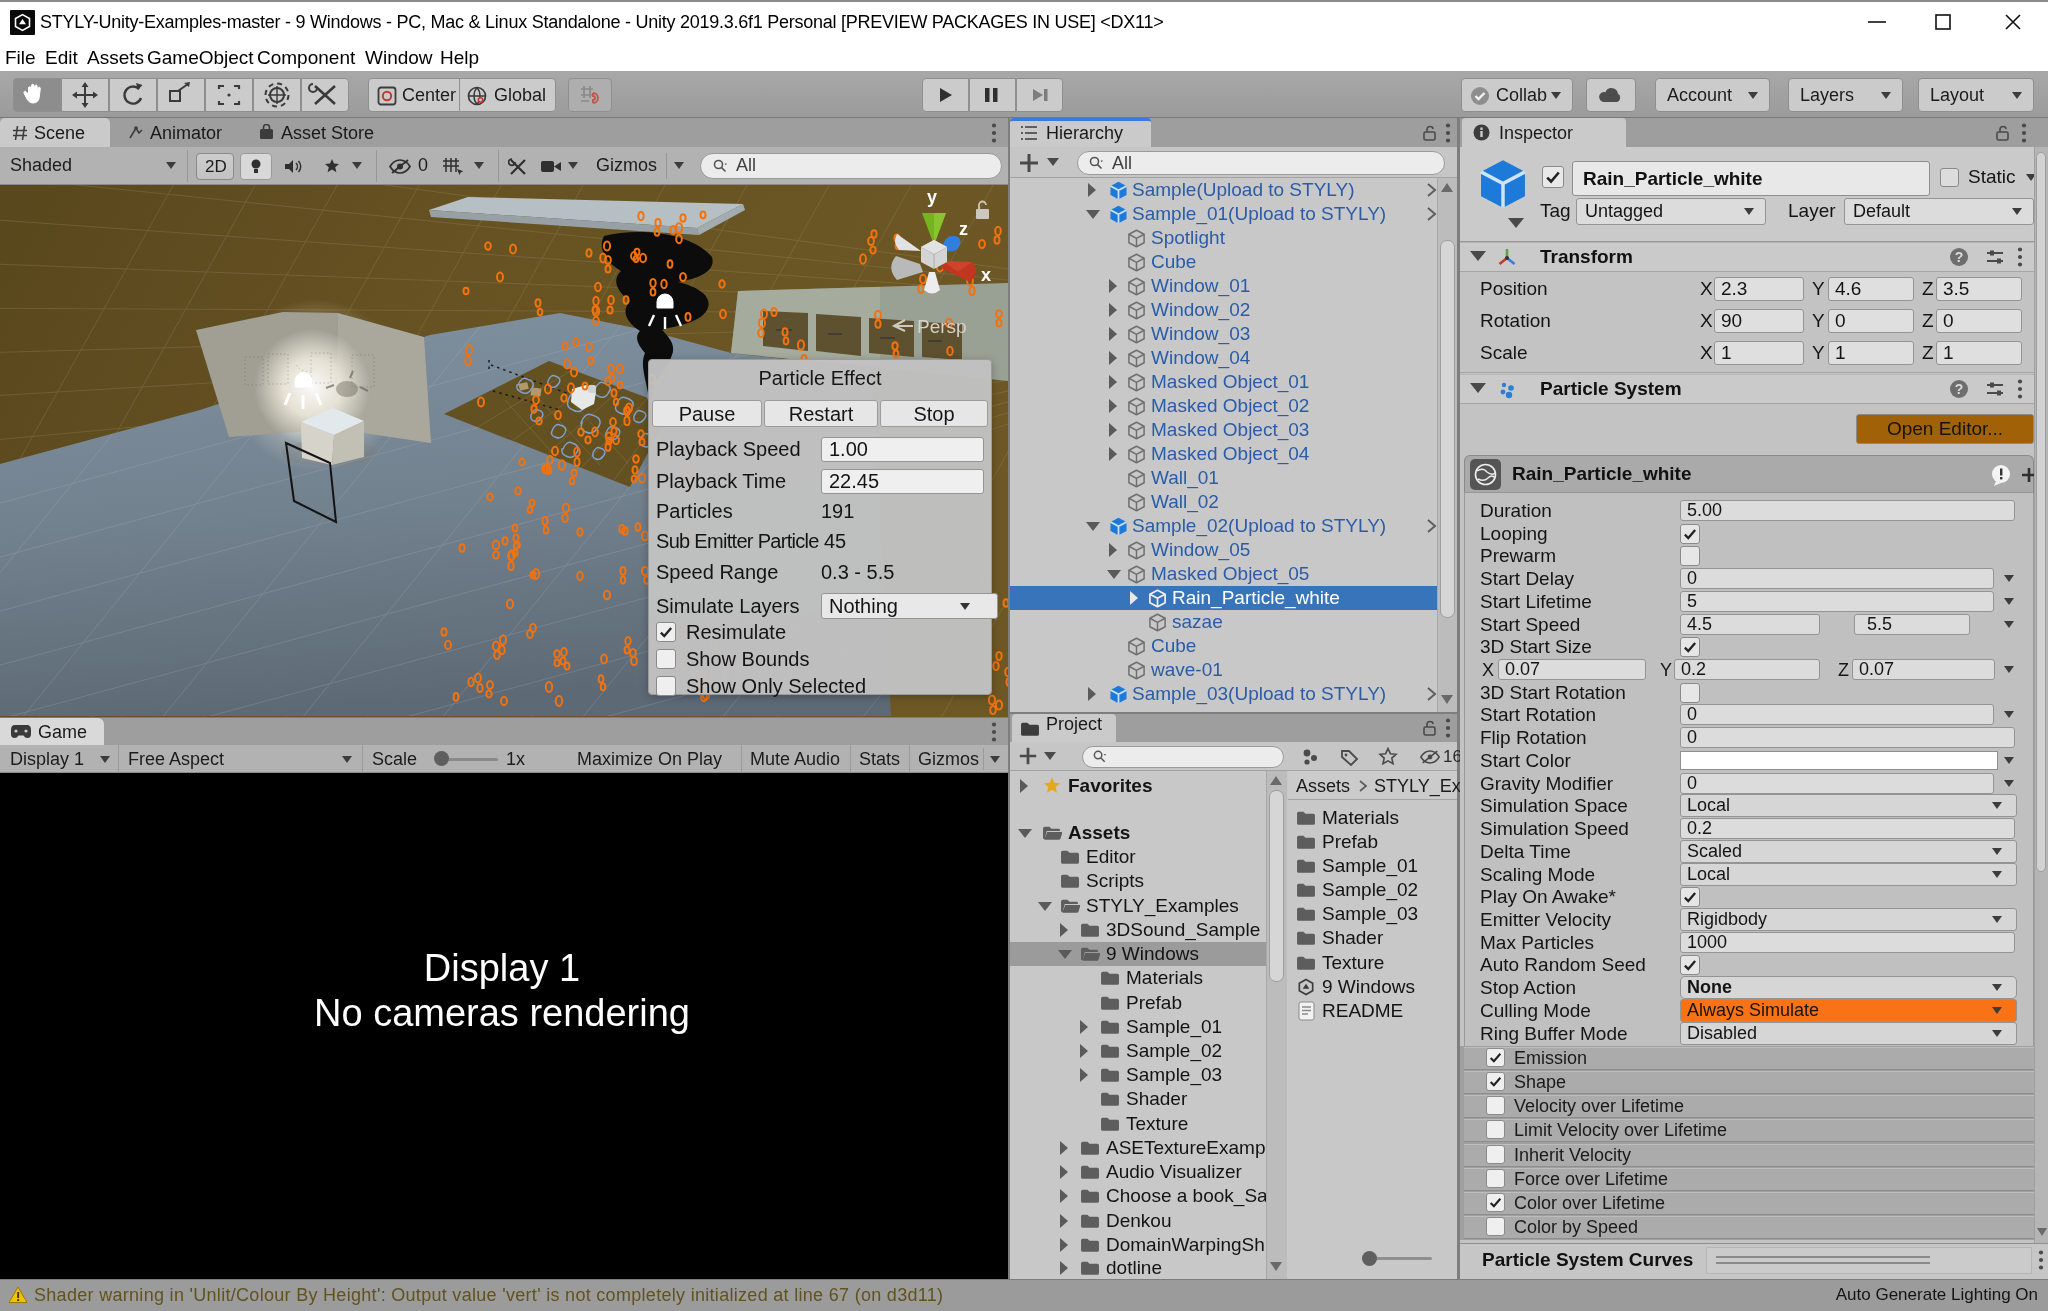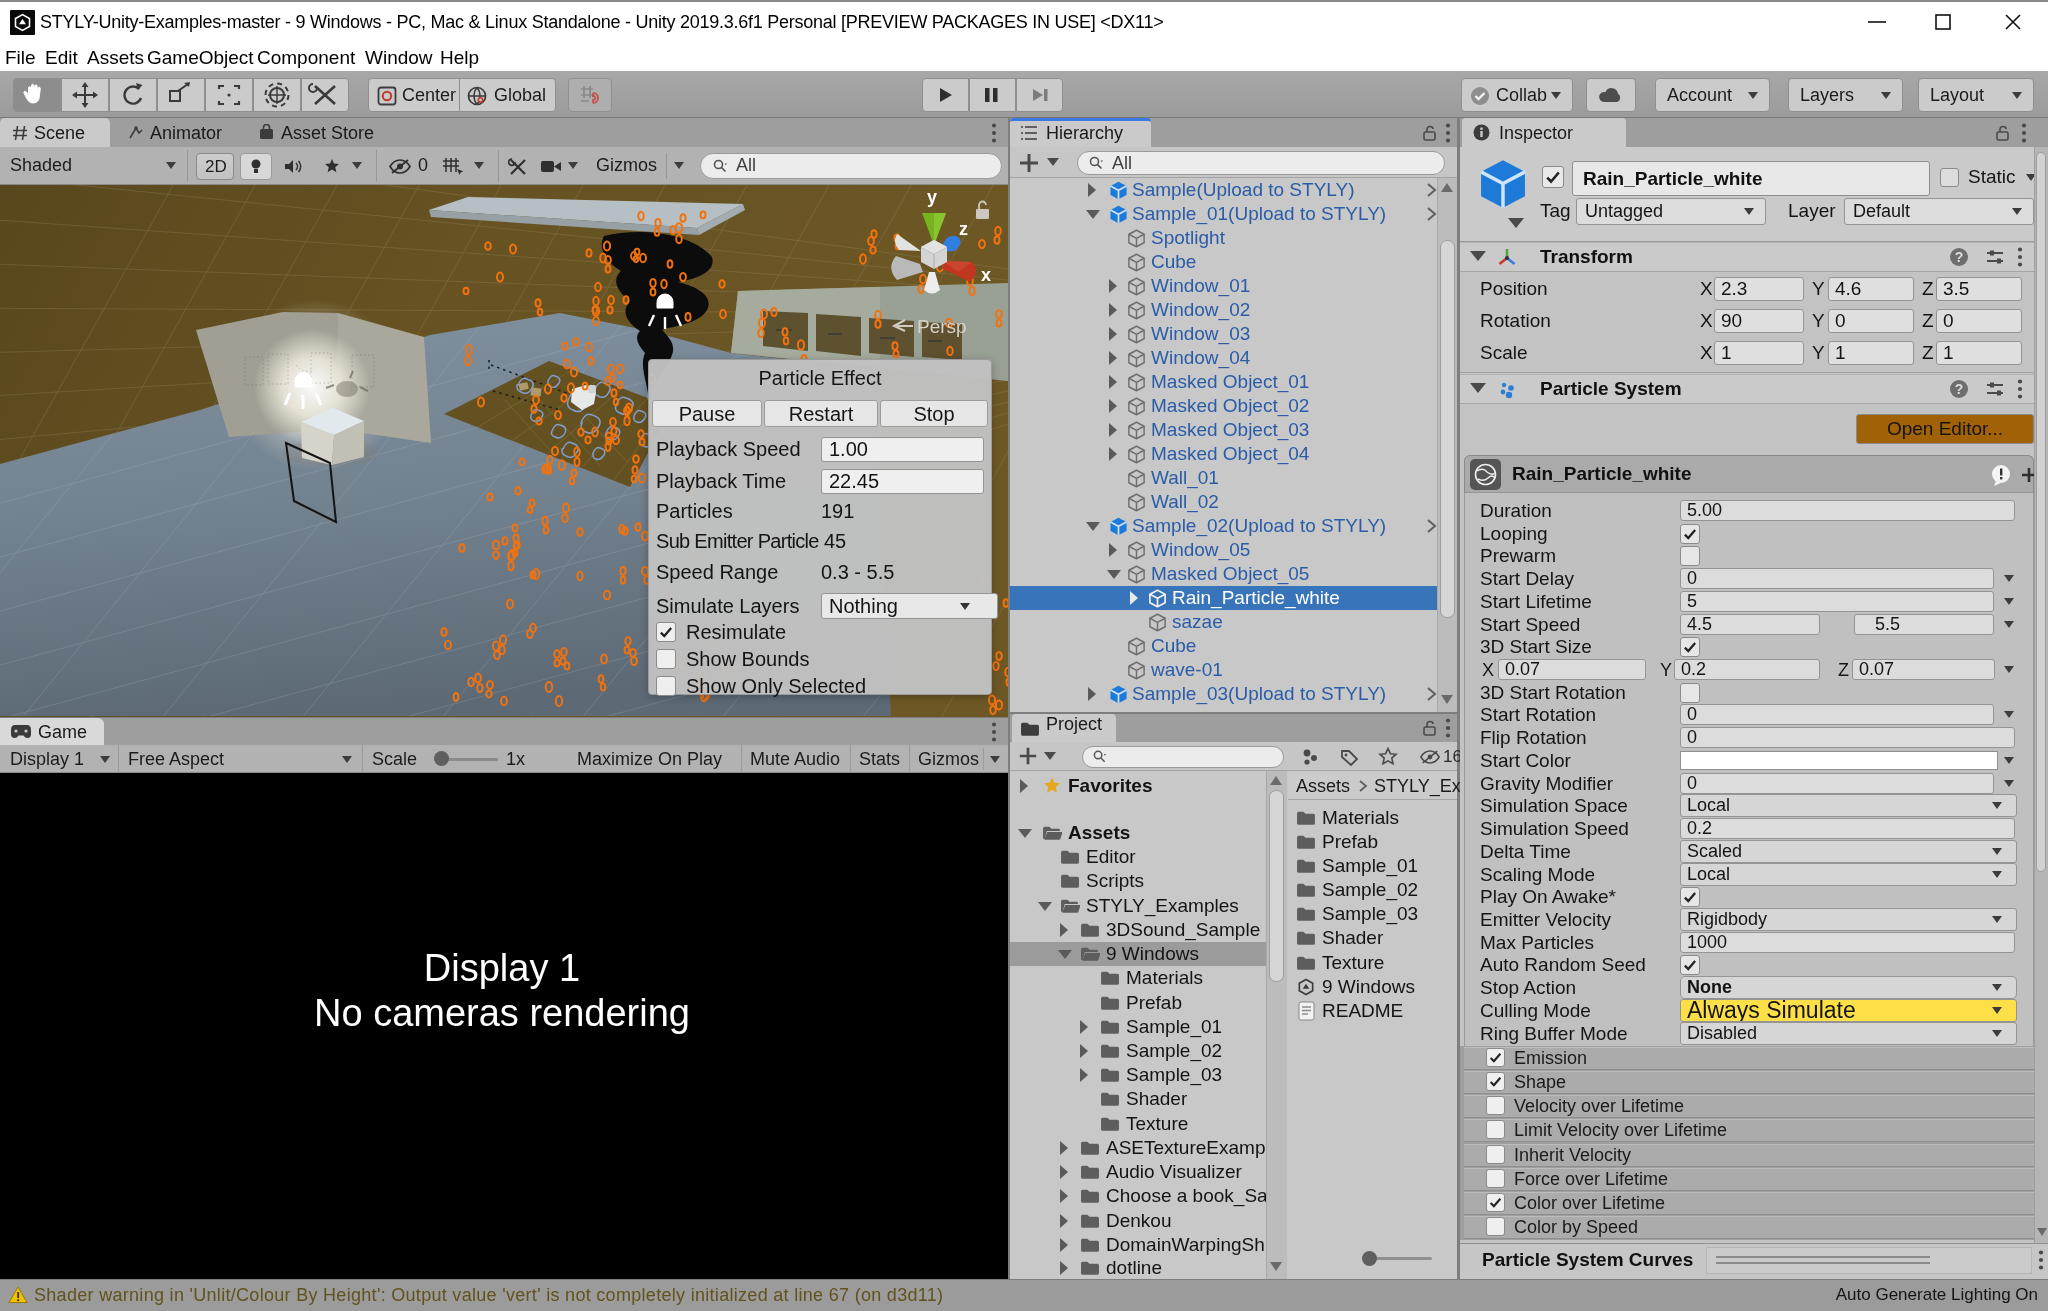--- a/index.html
+++ b/index.html
@@ -1165,21 +1165,21 @@
 <div style="left:1480px;top:542px;height:28px;line-height:28px;font-size:19px;color:#151515;font-weight:400;white-space:nowrap;">Prewarm</div>
 <div style="left:1680px;top:546px;width:20px;height:20px;background:#e6e6e6;border:1px solid #8a8a8a;border-radius:3px;"></div>
 <div style="left:1480px;top:565px;height:28px;line-height:28px;font-size:19px;color:#151515;font-weight:400;white-space:nowrap;">Start Delay</div>
 <div style="left:1680px;top:568px;width:314px;height:21px;background:#dcdcdc;border:1px solid #949494;border-radius:3px;font-size:18px;color:#141414;line-height:19px;padding-left:6px;white-space:nowrap;overflow:hidden;font-weight:400;text-align:left;">0</div>
 <div style="left:2004px;top:575px;width:0;height:0;border-top:7px solid #3c3c3c;border-left:5px solid transparent;border-right:5px solid transparent;"></div>
 <div style="left:1480px;top:588px;height:28px;line-height:28px;font-size:19px;color:#151515;font-weight:400;white-space:nowrap;">Start Lifetime</div>
 <div style="left:1680px;top:591px;width:314px;height:21px;background:#dcdcdc;border:1px solid #949494;border-radius:3px;font-size:18px;color:#141414;line-height:19px;padding-left:6px;white-space:nowrap;overflow:hidden;font-weight:400;text-align:left;">5</div>
 <div style="left:2004px;top:598px;width:0;height:0;border-top:7px solid #3c3c3c;border-left:5px solid transparent;border-right:5px solid transparent;"></div>
 <div style="left:1480px;top:611px;height:28px;line-height:28px;font-size:19px;color:#151515;font-weight:400;white-space:nowrap;">Start Speed</div>
 <div style="left:1680px;top:614px;width:140px;height:21px;background:#dcdcdc;border:1px solid #949494;border-radius:3px;font-size:18px;color:#141414;line-height:19px;padding-left:6px;white-space:nowrap;overflow:hidden;font-weight:400;text-align:left;">4.5</div>
-<div style="left:1854px;top:614px;width:140px;height:21px;background:#dcdcdc;border:1px solid #949494;border-radius:3px;font-size:18px;color:#141414;line-height:19px;padding-left:20px;white-space:nowrap;overflow:hidden;font-weight:400;text-align:left;">5.5</div>
+<div style="left:1854px;top:614px;width:116px;height:21px;background:#dcdcdc;border:1px solid #949494;border-radius:3px;font-size:18px;color:#141414;line-height:19px;padding-left:12px;white-space:nowrap;overflow:hidden;font-weight:400;text-align:left;">5.5</div>
 <div style="left:2004px;top:621px;width:0;height:0;border-top:7px solid #3c3c3c;border-left:5px solid transparent;border-right:5px solid transparent;"></div>
 <div style="left:1480px;top:633px;height:28px;line-height:28px;font-size:19px;color:#151515;font-weight:400;white-space:nowrap;">3D Start Size</div>
 <div style="left:1680px;top:637px;width:20px;height:20px;background:#e6e6e6;border:1px solid #8a8a8a;border-radius:3px;"></div>
 <svg style="left:1682px;top:639px" width="16" height="16" viewBox="0 0 14 14">
     <path d="M2.5 7.5 L5.5 10.5 L11.5 3.5" stroke="#222" stroke-width="2" fill="none"></path>
   </svg>
 <div style="left:1482px;top:656px;height:28px;line-height:28px;font-size:18px;color:#151515;font-weight:400;white-space:nowrap;">X</div>
 <div style="left:1498px;top:659px;width:148px;height:21px;background:#dcdcdc;border:1px solid #949494;border-radius:3px;font-size:18px;color:#141414;line-height:19px;padding-left:6px;white-space:nowrap;overflow:hidden;font-weight:400;text-align:left;">0.07</div>
 <div style="left:1660px;top:656px;height:28px;line-height:28px;font-size:18px;color:#151515;font-weight:400;white-space:nowrap;">Y</div>
 <div style="left:1674px;top:659px;width:146px;height:21px;background:#dcdcdc;border:1px solid #949494;border-radius:3px;font-size:18px;color:#141414;line-height:19px;padding-left:6px;white-space:nowrap;overflow:hidden;font-weight:400;text-align:left;">0.2</div>
@@ -1222,21 +1222,21 @@
 <div style="left:1680px;top:932px;width:335px;height:21px;background:#dcdcdc;border:1px solid #949494;border-radius:3px;font-size:18px;color:#141414;line-height:19px;padding-left:6px;white-space:nowrap;overflow:hidden;font-weight:400;text-align:left;">1000</div>
 <div style="left:1480px;top:951px;height:28px;line-height:28px;font-size:19px;color:#151515;font-weight:400;white-space:nowrap;">Auto Random Seed</div>
 <div style="left:1680px;top:955px;width:20px;height:20px;background:#e6e6e6;border:1px solid #8a8a8a;border-radius:3px;"></div>
 <svg style="left:1682px;top:957px" width="16" height="16" viewBox="0 0 14 14">
     <path d="M2.5 7.5 L5.5 10.5 L11.5 3.5" stroke="#222" stroke-width="2" fill="none"></path>
   </svg>
 <div style="left:1480px;top:974px;height:28px;line-height:28px;font-size:19px;color:#151515;font-weight:400;white-space:nowrap;">Stop Action</div>
 <div style="left:1680px;top:976px;width:337px;height:23px;background:#d6d6d6;border:1px solid #949494;border-radius:5px;font-size:18px;color:#141414;line-height:21px;padding-left:6px;white-space:nowrap;overflow:hidden;font-weight:700;text-align:left;">None</div>
 <div style="left:1992px;top:984px;width:0;height:0;border-top:7px solid #3c3c3c;border-left:5px solid transparent;border-right:5px solid transparent;"></div>
 <div style="left:1480px;top:997px;height:28px;line-height:28px;font-size:19px;color:#151515;font-weight:400;white-space:nowrap;text-align:right;">Culling Mode</div>
-<div style="left:1680px;top:999px;width:337px;height:23px;background:#fde047;border:1px solid #949494;border-radius:3px;font-size:23px;color:#141414;line-height:21px;padding-left:6px;white-space:nowrap;overflow:hidden;font-weight:400;text-align:left;">Always Simulate</div>
+<div style="left:1680px;top:999px;width:337px;height:23px;background:#f97316;border:1px solid #949494;border-radius:3px;font-size:18px;color:#141414;line-height:21px;padding-left:6px;white-space:nowrap;overflow:hidden;font-weight:400;text-align:left;">Always Simulate</div>
 <div style="left:1992px;top:1007px;width:0;height:0;border-top:7px solid #3c3c3c;border-left:5px solid transparent;border-right:5px solid transparent;"></div>
 <div style="left:1480px;top:1020px;height:28px;line-height:28px;font-size:19px;color:#151515;font-weight:400;white-space:nowrap;">Ring Buffer Mode</div>
 <div style="left:1680px;top:1022px;width:337px;height:23px;background:#d6d6d6;border:1px solid #949494;border-radius:3px;font-size:18px;color:#141414;line-height:21px;padding-left:6px;white-space:nowrap;overflow:hidden;font-weight:400;text-align:left;">Disabled</div>
 <div style="left:1992px;top:1030px;width:0;height:0;border-top:7px solid #3c3c3c;border-left:5px solid transparent;border-right:5px solid transparent;"></div>
 <div style="left:1460px;top:1046px;width:588px;height:194px;background:#9f9f9f;"></div>
 <div style="left:1464px;top:1047px;width:570px;height:23px;background:#ababab;border-top:1px solid #bdbdbd;border-bottom:1px solid #8e8e8e;"></div>
 <div style="left:1486px;top:1048px;width:19px;height:19px;background:#efefef;border:1px solid #8a8a8a;border-radius:3px;"></div>
 <svg style="left:1488px;top:1050px" width="15" height="15" viewBox="0 0 14 14">
     <path d="M2.5 7.5 L5.5 10.5 L11.5 3.5" stroke="#222" stroke-width="2" fill="none"></path>
   </svg>

